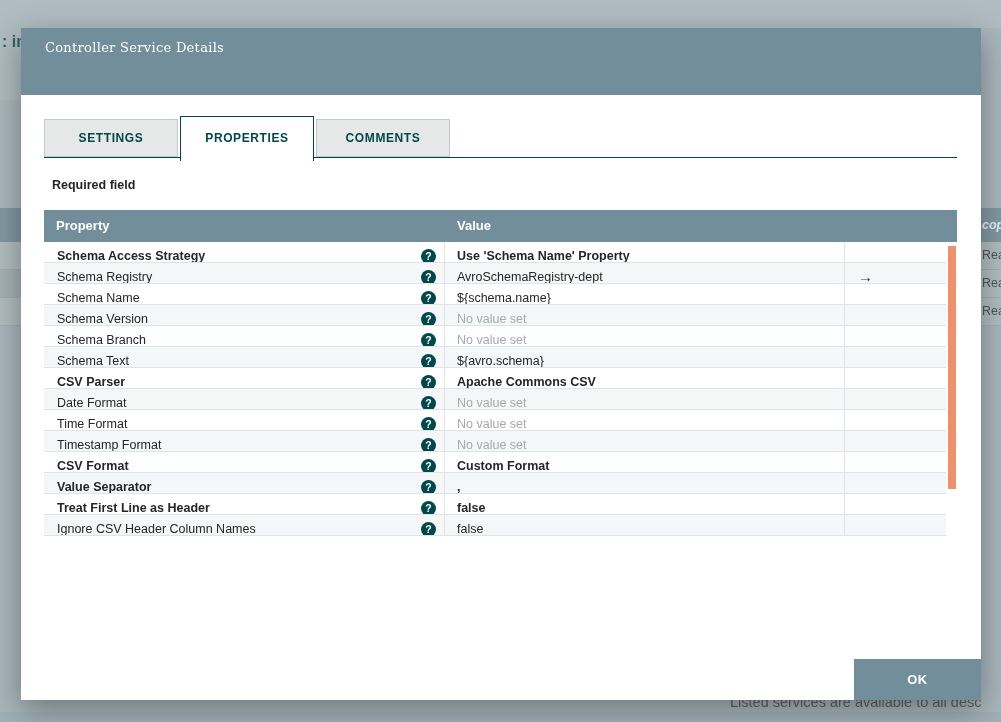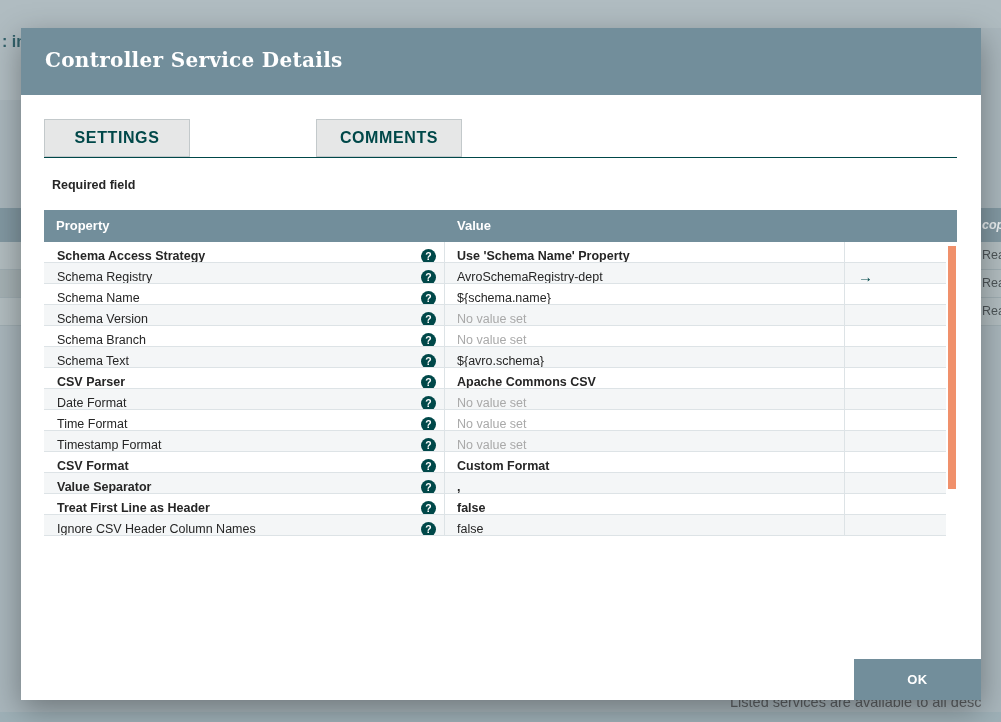--- a/index.html
+++ b/index.html
@@ -15,26 +15,26 @@
   .bg-th { height:34px; background:#8298a2; color:#e9eef0; font-weight:bold; font-size:12.5px; line-height:34px; padding-left:1px; overflow:hidden;font-style:italic; }
   .bg-tr { height:28px; background:#b2bdc0; border-bottom:1px solid #9fadb2; color:#4d5457; font-size:12.5px; line-height:27px; padding-left:1px; overflow:hidden; }
   .bg-tr.alt { background:#a5b1b4; }
   .bg-bottom-band { position:absolute; left:0; top:712px; width:1001px; height:10px; background:#9fb1b8; }
   .bg-bottom-text { position:absolute; left:730px; top:694px; font-size:14.5px; color:#5d6164; white-space:nowrap; }
 
   
   .dialog { position:absolute; left:21px; top:28px; width:960px; height:672px; background:#ffffff;
     box-shadow:0 10px 30px rgba(0,0,0,.35); }
   .dialog-header { height:67px; background:#728e9b; }
-  .dialog-title { padding:20px 0 0 24px; font-family:"DejaVu Serif", serif; font-weight:bold; font-size:20px; color:#ffffff; letter-spacing:.3px; }
+  .dialog-title { padding:12px 0 0 24px; font-family:"DejaVu Serif", serif; font-weight:normal; font-size:13px; color:#ffffff; letter-spacing:.3px; }
 
   
   .tabbar { position:absolute; left:23px; top:88px; width:913px; height:45px; }
   .tab-underline { position:absolute; left:0; top:41px; width:913px; height:1px; background:#004849; }
-  .tab { position:absolute; width:146px; text-align:center; font-size:16px; font-weight:bold;
+  .tab { position:absolute; width:134px; text-align:center; font-size:12px; font-weight:bold;
     color:#004849; letter-spacing:.6px; cursor:default; }
   .tab.inactive { top:3px; height:38px; line-height:36px; background:#e6e7e7; border:1px solid #c3c9cb; }
   .tab.active { top:0; height:45px; line-height:42px; background:#ffffff; border:1px solid #004849; border-bottom:none; z-index:2; }
   .tab.t0 { left:0; } .tab.t1 { left:136px; } .tab.t2 { left:272px; }
 
   .required-field { position:absolute; left:31px; top:150px; font-size:12.5px; font-weight:bold; color:#262626; }
 
   
   .ptable { position:absolute; left:23px; top:182px; width:913px; }
   .thead { display:flex; height:32px; background:#728e9b; color:#ffffff; font-size:13px; font-weight:bold; }
@@ -83,20 +83,21 @@
 <div class="bg-bottom-text">Listed services are available to all desc</div>
 
 <div class="dialog">
   <div class="dialog-header">
     <div class="dialog-title">Controller Service Details</div>
   </div>
 
   <div class="tabbar">
     <div class="tab-underline"></div>
     <div class="tab inactive t0">SETTINGS</div>
+    <div class="tab active t1">PROPERTIES</div>
     <div class="tab inactive t2">COMMENTS</div>
   </div>
 
   <div class="required-field">Required field</div>
 
   <div class="ptable">
     <div class="thead">
       <div class="th-prop">Property</div>
       <div class="th-val">Value</div>
     </div>

